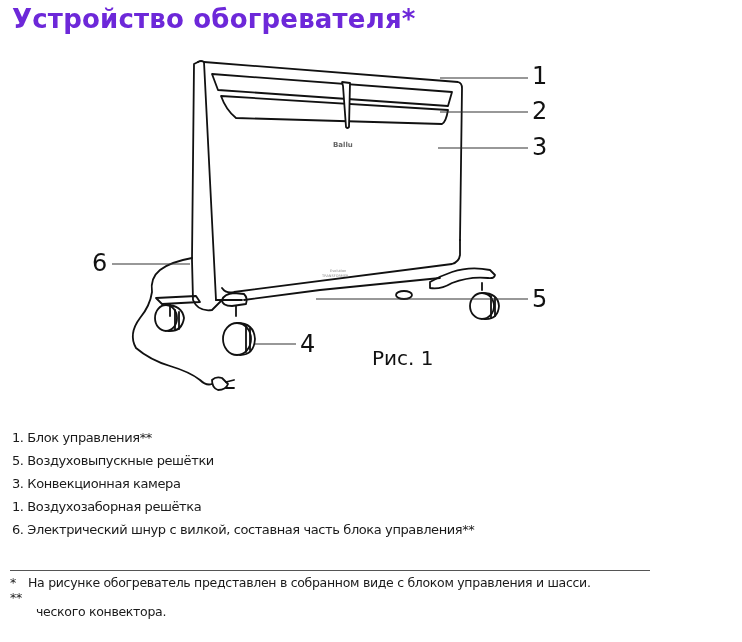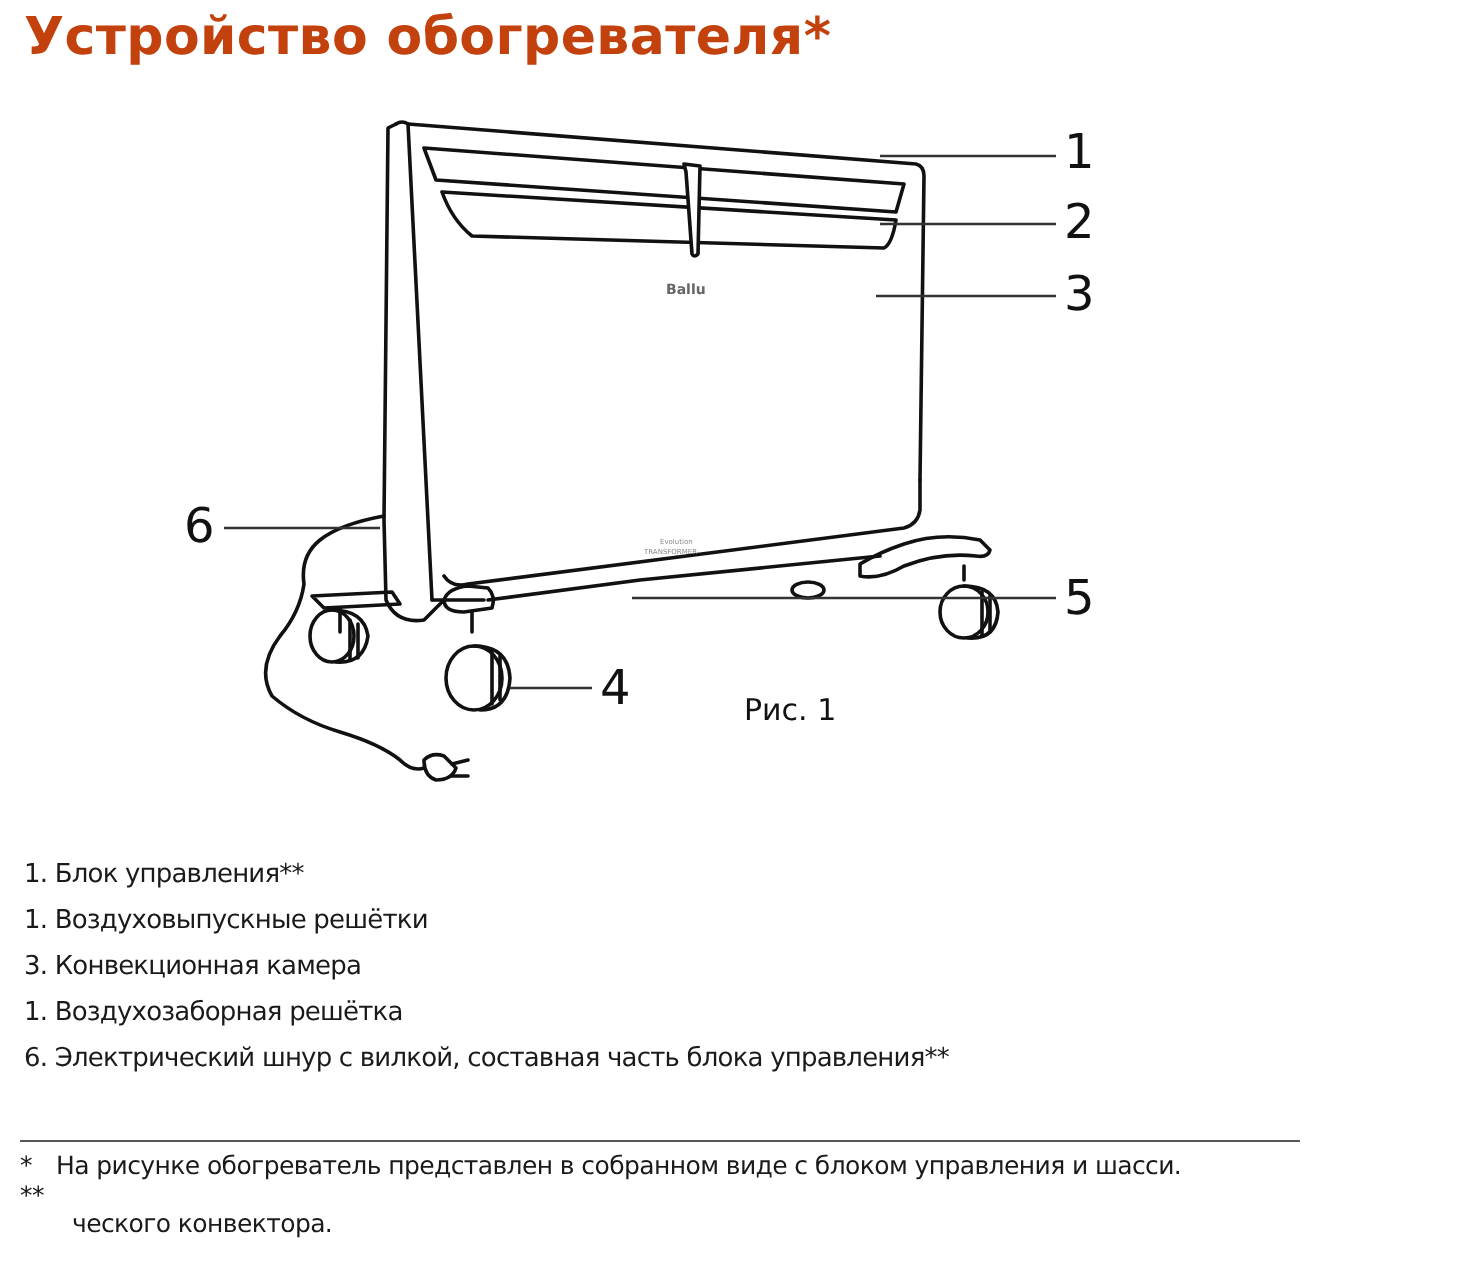--- a/index.html
+++ b/index.html
@@ -1,20 +1,20 @@
 <!DOCTYPE html>
 <html><head>
 <meta charset="utf-8">
 <style>
   html, body { margin:0; padding:0; background:#ffffff; }
   body { width:742px; height:642px; position:relative; overflow:hidden; font-family:"Liberation Sans", sans-serif; color:#1a1a1a; }
-  .title { position:absolute; left:12px; top:4px; font-size:26px; font-weight:bold; color:#c2410c; letter-spacing:0.2px; font-family:"DejaVu Sans", sans-serif; }
+  .title { position:absolute; left:12px; top:4px; font-size:26px; font-weight:bold; color:#6d28d9; letter-spacing:0.2px; font-family:"DejaVu Sans", sans-serif; }
   .figure { position:absolute; left:0; top:0; width:742px; height:420px; }
   .callout { position:absolute; font-size:24px; color:#111; font-family:"DejaVu Sans", sans-serif; }
-  .caption { position:absolute; left:372px; top:346px; font-size:15px; color:#111; font-family:"DejaVu Sans", sans-serif; }
+  .caption { position:absolute; left:372px; top:346px; font-size:20px; color:#111; font-family:"DejaVu Sans", sans-serif; }
   .parts { position:absolute; left:12px; top:426px; list-style:none; margin:0; padding:0; font-size:13px; line-height:23px; font-family:"DejaVu Sans", sans-serif; letter-spacing:-0.4px; }
   .rule { position:absolute; left:10px; top:570px; width:640px; height:0; border-top:1.5px solid #555; }
   .notes { position:absolute; left:10px; top:576px; font-size:12.5px; line-height:14.5px; font-family:"DejaVu Sans", sans-serif; letter-spacing:-0.3px; width:670px; }
   .note-row { display:flex; }
   .note-mark { display:inline-block; width:18px; flex:0 0 18px; }
   .note-cont { padding-left:26px; }
 </style>
 </head>
 <body>
 
@@ -83,21 +83,21 @@
   <div class="callout" style="left:532px;top:133px;">3</div>
   <div class="callout" style="left:300px;top:330px;">4</div>
   <div class="callout" style="left:532px;top:285px;">5</div>
   <div class="callout" style="left:92px;top:249px;">6</div>
 
   <div class="caption">Рис. 1</div>
 </div>
 
 <ul class="parts">
   <li>1. Блок управления**</li>
-  <li>1. Воздуховыпускные решётки</li>
+  <li>5. Воздуховыпускные решётки</li>
   <li>3. Конвекционная камера</li>
   <li>1. Воздухозаборная решётка</li>
   <li>6. Электрический шнур с вилкой, составная часть блока управления**</li>
 </ul>
 
 <div class="rule"></div>
 
 <div class="notes">
   <div class="note-row">
     <span class="note-mark">*</span>

